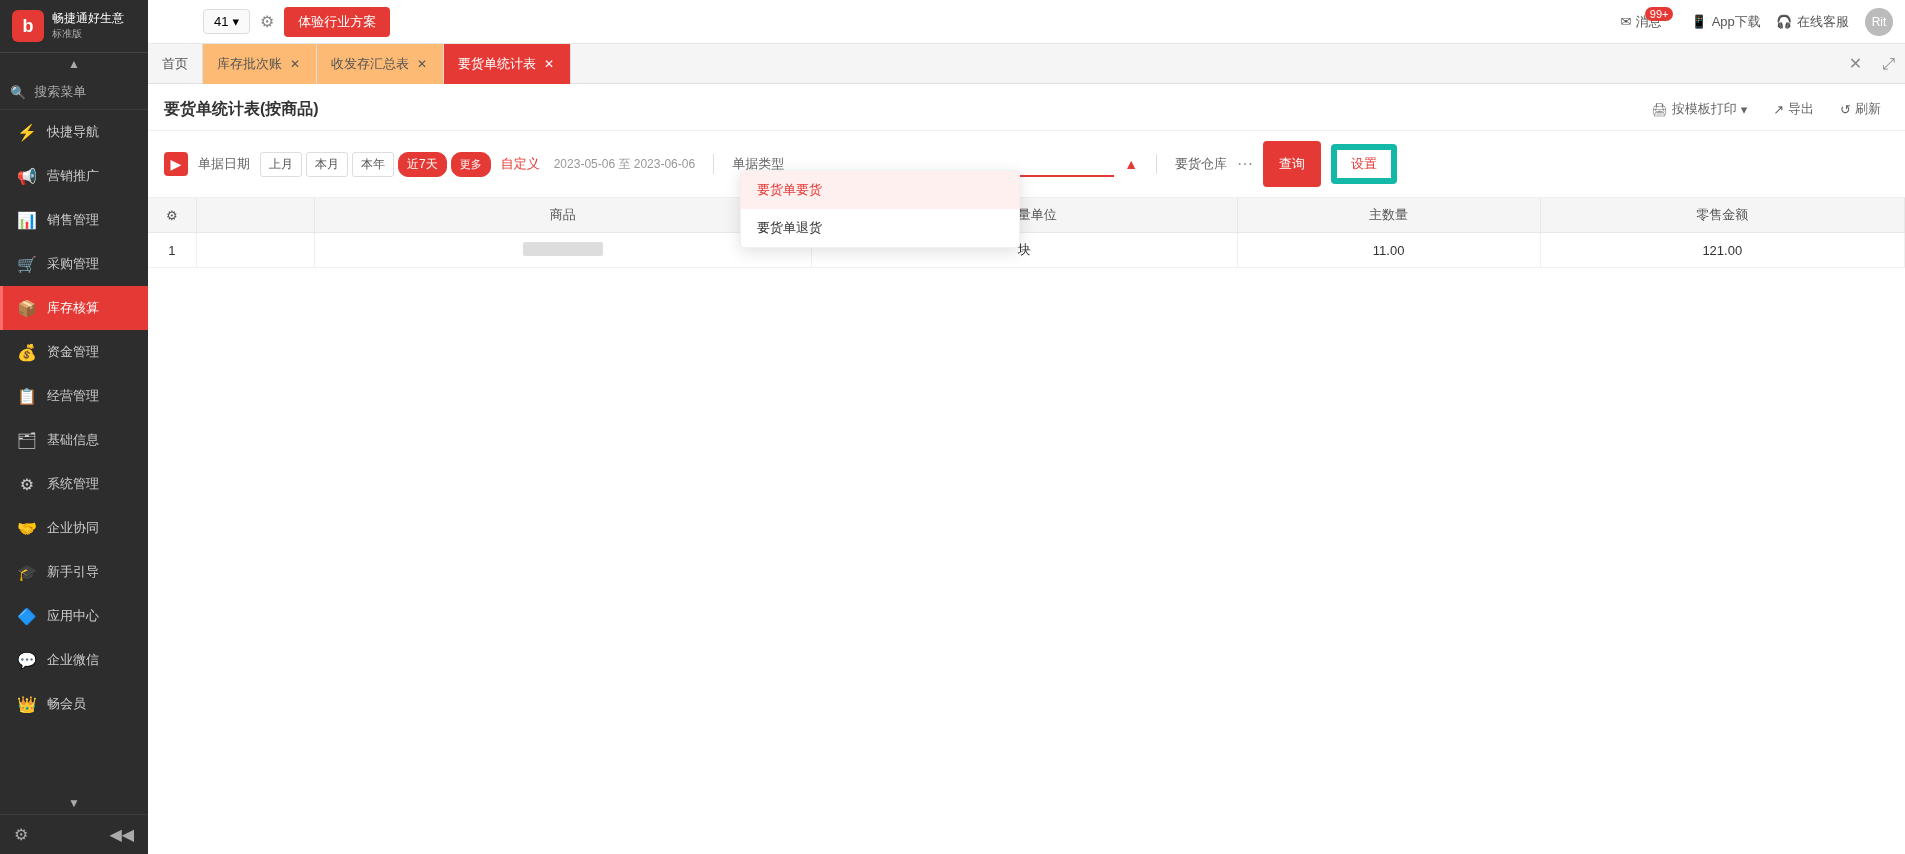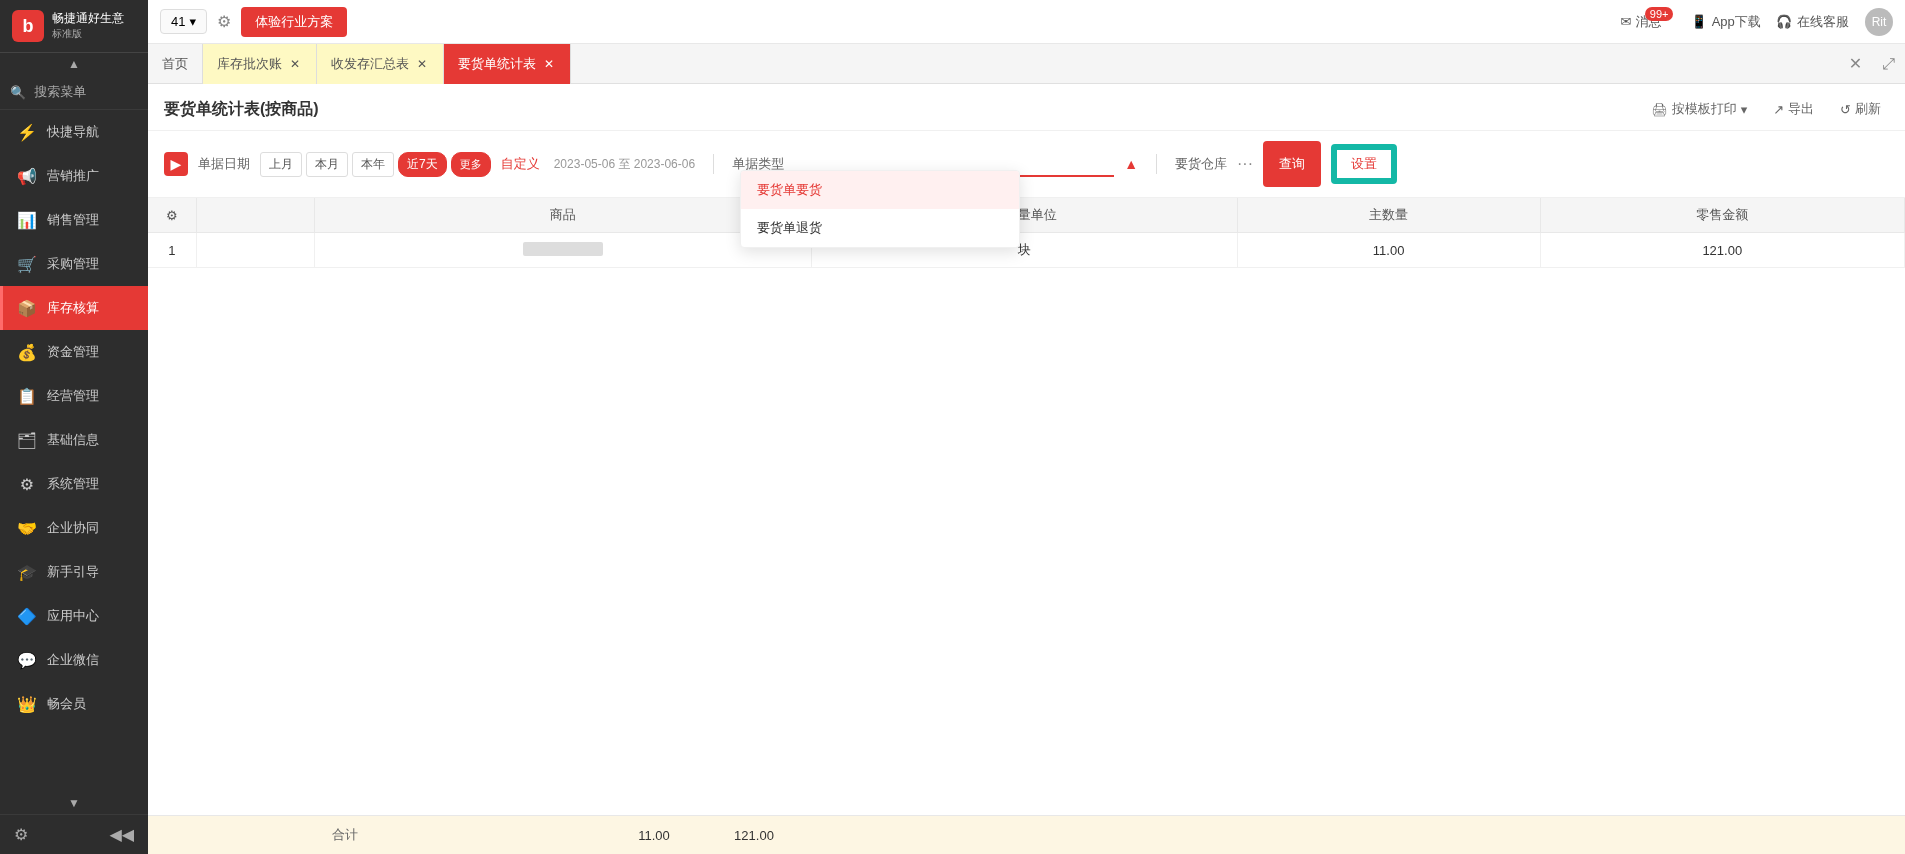--- a/index.html
+++ b/index.html
@@ -92,20 +92,21 @@
       padding: 0 12px;
       border-bottom: 1px solid #e8e8e8;
       justify-content: space-between;
     }
     .topbar-left { display: flex; align-items: center; gap: 10px; }
     .topbar-dropdown {
       display: flex; align-items: center; gap: 4px;
       border: 1px solid #ddd; border-radius: 4px;
       padding: 4px 10px; font-size: 13px; cursor: pointer;
       background: #fafafa;
+      margin-left: 43px;
     }
     .topbar-settings { color: #888; cursor: pointer; font-size: 16px; }
     .topbar-trial-btn {
       background: #e53935; color: #fff;
       border: none; border-radius: 4px;
       padding: 6px 14px; font-size: 13px; cursor: pointer;
     }
     .topbar-right { display: flex; align-items: center; gap: 16px; }
     .topbar-badge-item { display: flex; align-items: center; gap: 4px; font-size: 13px; color: #555; cursor: pointer; position: relative; }
     .badge {
@@ -126,21 +127,21 @@
       position: relative;
     }
     .tab {
       display: flex; align-items: center;
       padding: 0 14px;
       height: 40px;
       font-size: 13px;
       color: #555;
       cursor: pointer;
       border-right: 1px solid #ddd;
-      background: #fef9c3;
+      background: #fdba74;
       white-space: nowrap;
     }
     .tab.active {
       background: #e53935;
       color: #fff;
     }
     .tab-close {
       margin-left: 6px; font-size: 12px; color: inherit;
       display: flex; align-items: center; justify-content: center;
       width: 14px; height: 14px; border-radius: 50%;
@@ -504,22 +505,15 @@
               <span style="display:inline-block;width:80px;height:14px;background:#ddd;border-radius:2px;"></span>
             </td>
             <td>块</td>
             <td>11.00</td>
             <td>121.00</td>
           </tr>
         </tbody>
       </table>
     </div>
 
-    <div class="table-footer">
-      <span style="width:148px;"></span>
-      <span class="table-footer-label">合计</span>
-      <span style="width:200px;"></span>
-      <span class="table-footer-val">11.00</span>
-      <span class="table-footer-val">121.00</span>
-    </div>
 
   </div>
 </div>
 
 </body></html>

